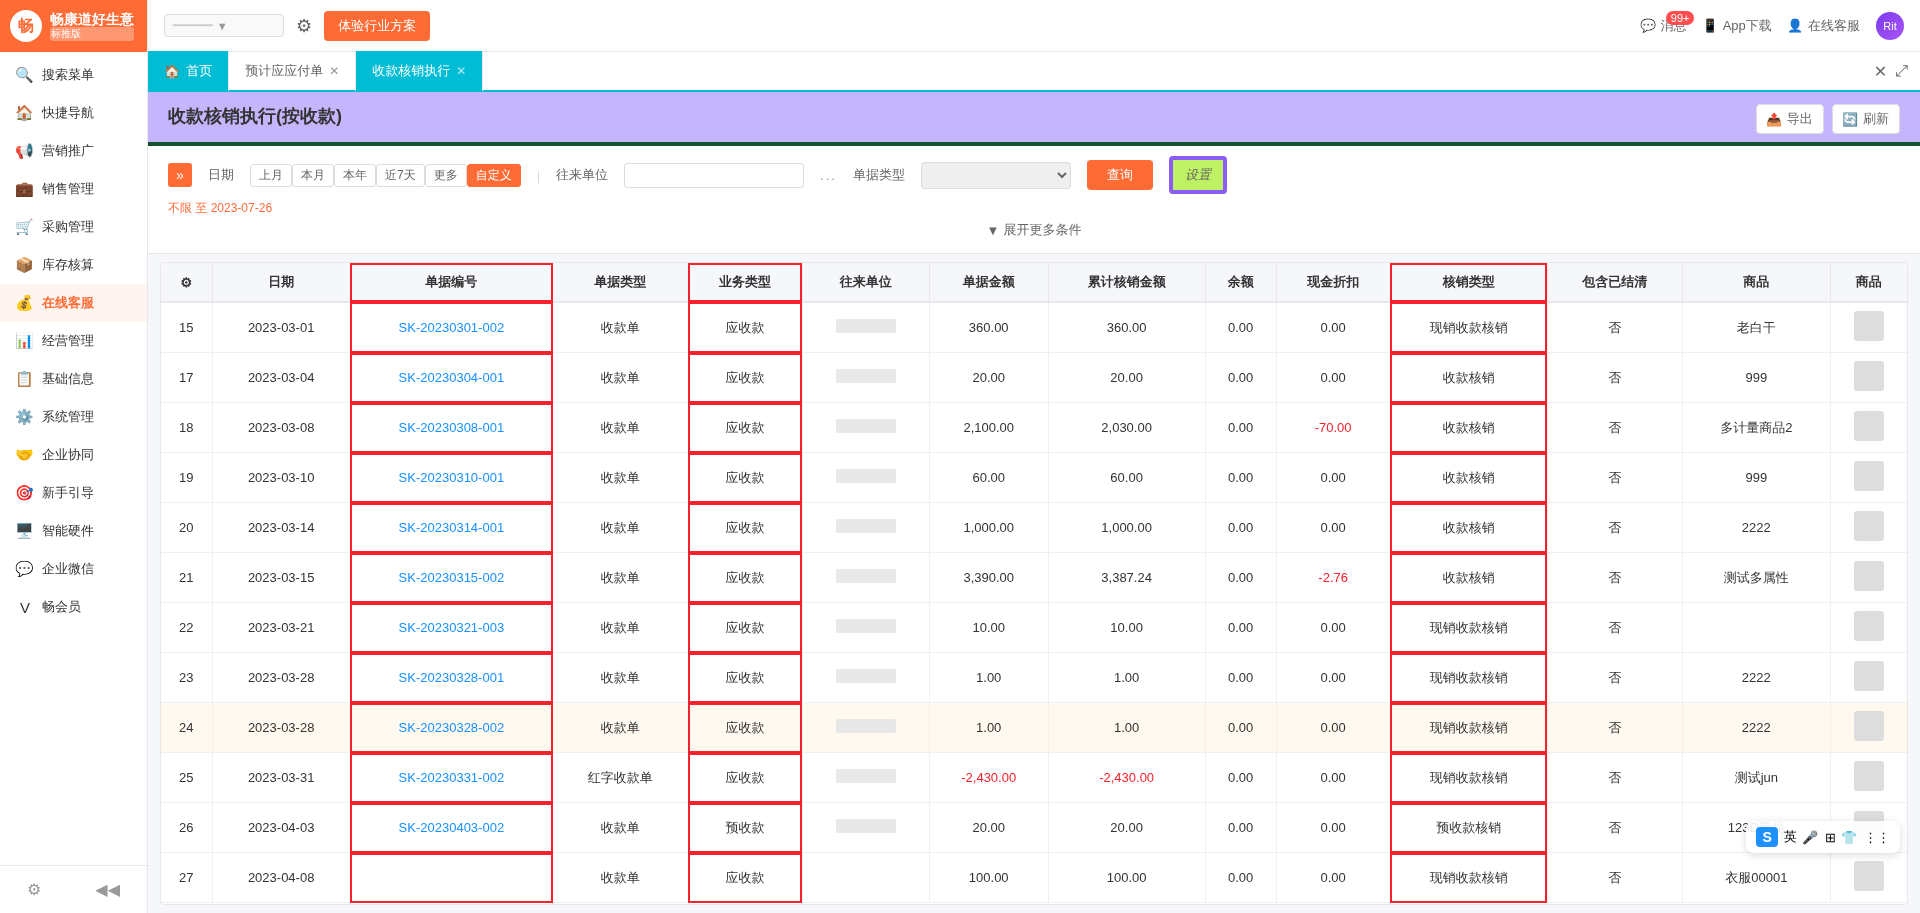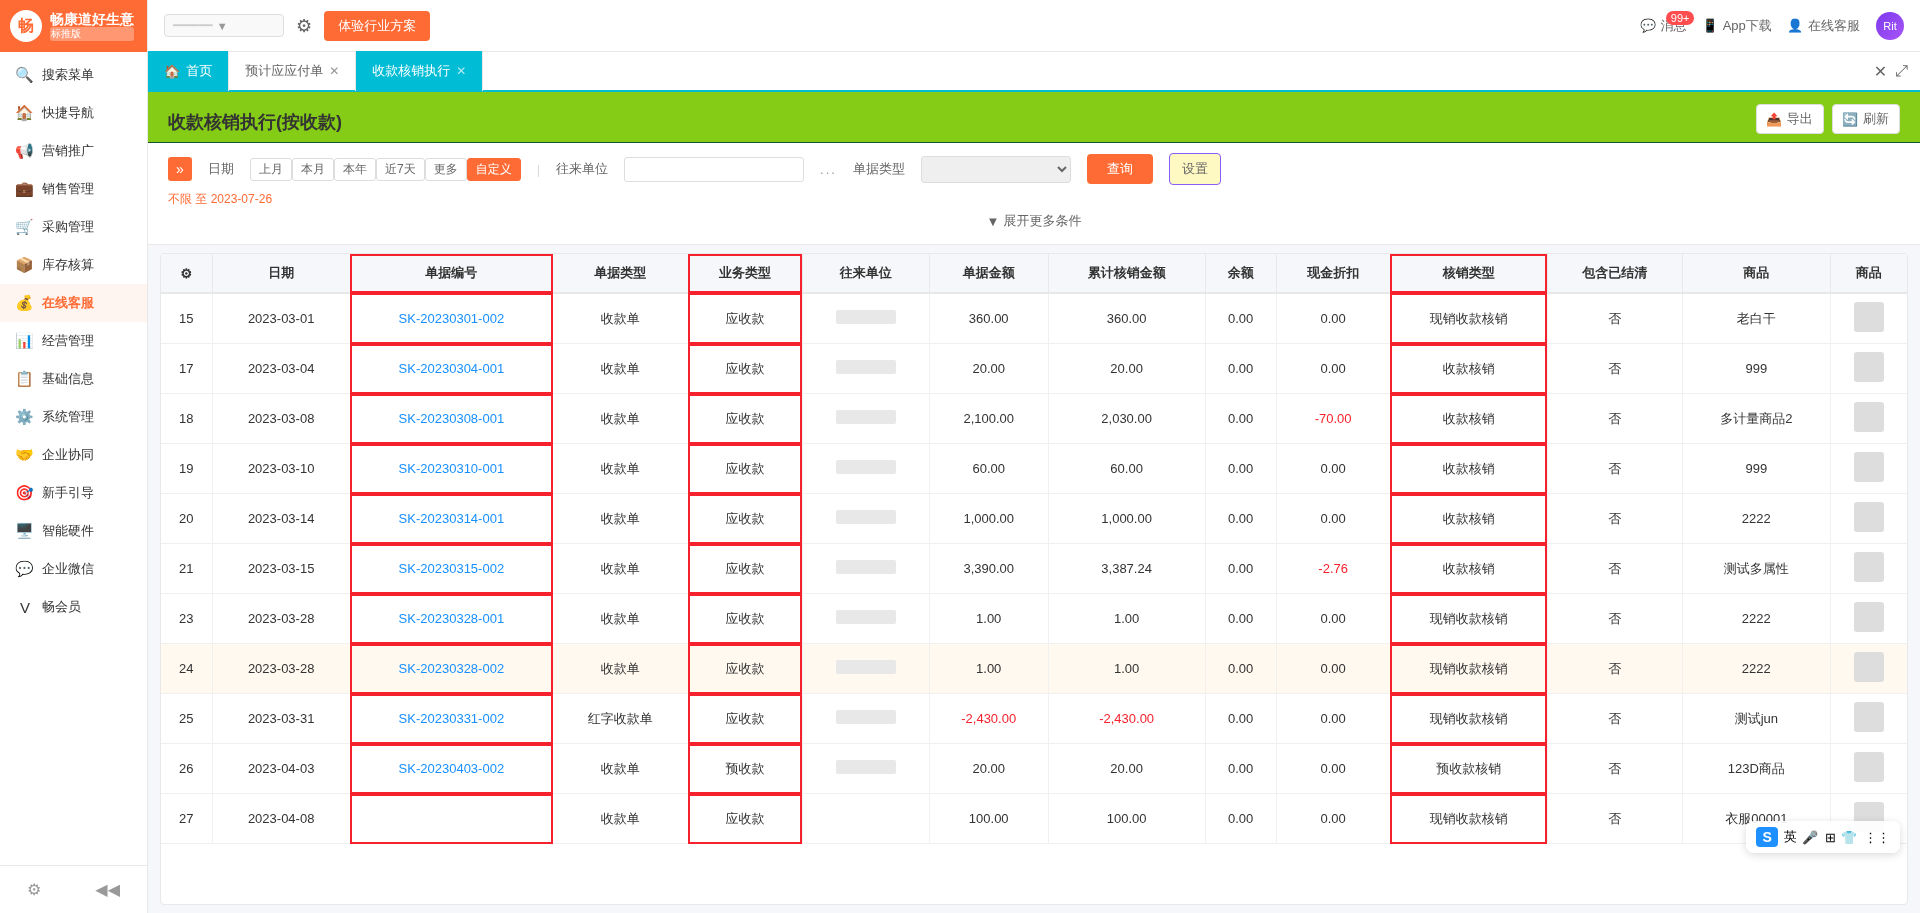--- a/index.html
+++ b/index.html
@@ -183,26 +183,26 @@
     .page-content {
       flex: 1;
       overflow: auto;
       background: #f5f7fa;
       padding: 0;
       display: flex;
       flex-direction: column;
     }
 
     .page-header {
-      background: #84cc16;
+      background: #c4b5fd;
       padding: 12px 20px 8px;
       display: flex;
-      align-items: flex-end;
+      align-items: flex-start;
       justify-content: space-between;
-      border-bottom: 1px solid #14532d;
+      border-bottom: 4px solid #14532d;
     }
     .page-title { font-size: 18px; font-weight: bold; color: #333; }
     .page-header-actions { display: flex; gap: 8px; }
     .btn-export, .btn-refresh {
       display: flex;
       align-items: center;
       gap: 4px;
       padding: 5px 10px;
       border: 1px solid #ddd;
       border-radius: 4px;
@@ -273,27 +273,28 @@
     .btn-query {
       background: #ff6b35;
       color: #fff;
       border: none;
       border-radius: 4px;
       padding: 6px 20px;
       cursor: pointer;
       font-size: 13px;
     }
     .btn-settings {
-      background: #fef9c3;
+      background: #bef264;
       color: #666;
-      border: 1px solid #8b5cf6;
+      border: 4px solid #8b5cf6;
       border-radius: 4px;
       padding: 6px 12px;
       cursor: pointer;
       font-size: 13px;
+      font-style: italic;
     }
     .expand-row {
       display: flex;
       justify-content: center;
       padding: 4px 0;
     }
     .expand-btn {
       display: flex;
       align-items: center;
       gap: 4px;
@@ -681,20 +682,36 @@
       <td class="">3,390.00</td>
       <td class="">3,387.24</td>
       <td>0.00</td>
       <td class="cell-red">-2.76</td>
       <td style="outline: 2px solid #f5222d; outline-offset: -2px;">收款核销</td>
       <td>否</td>
       <td>测试多属性</td>
       <td><span class="img-thumb"></span></td>
     </tr>
             <tr>
+      <td>22</td>
+      <td>2023-03-21</td>
+      <td style="outline: 2px solid #f5222d; outline-offset: -2px;"><a class="cell-link">SK-20230321-003</a></td>
+      <td>收款单</td>
+      <td style="outline: 2px solid #f5222d; outline-offset: -2px;">应收款</td>
+      <td><span class="cell-blur"></span></td>
+      <td class="">10.00</td>
+      <td class="">10.00</td>
+      <td>0.00</td>
+      <td class="">0.00</td>
+      <td style="outline: 2px solid #f5222d; outline-offset: -2px;">现销收款核销</td>
+      <td>否</td>
+      <td></td>
+      <td><span class="img-thumb"></span></td>
+    </tr>
+            <tr>
       <td>23</td>
       <td>2023-03-28</td>
       <td style="outline: 2px solid #f5222d; outline-offset: -2px;"><a class="cell-link">SK-20230328-001</a></td>
       <td>收款单</td>
       <td style="outline: 2px solid #f5222d; outline-offset: -2px;">应收款</td>
       <td><span class="cell-blur"></span></td>
       <td class="">1.00</td>
       <td class="">1.00</td>
       <td>0.00</td>
       <td class="">0.00</td>

